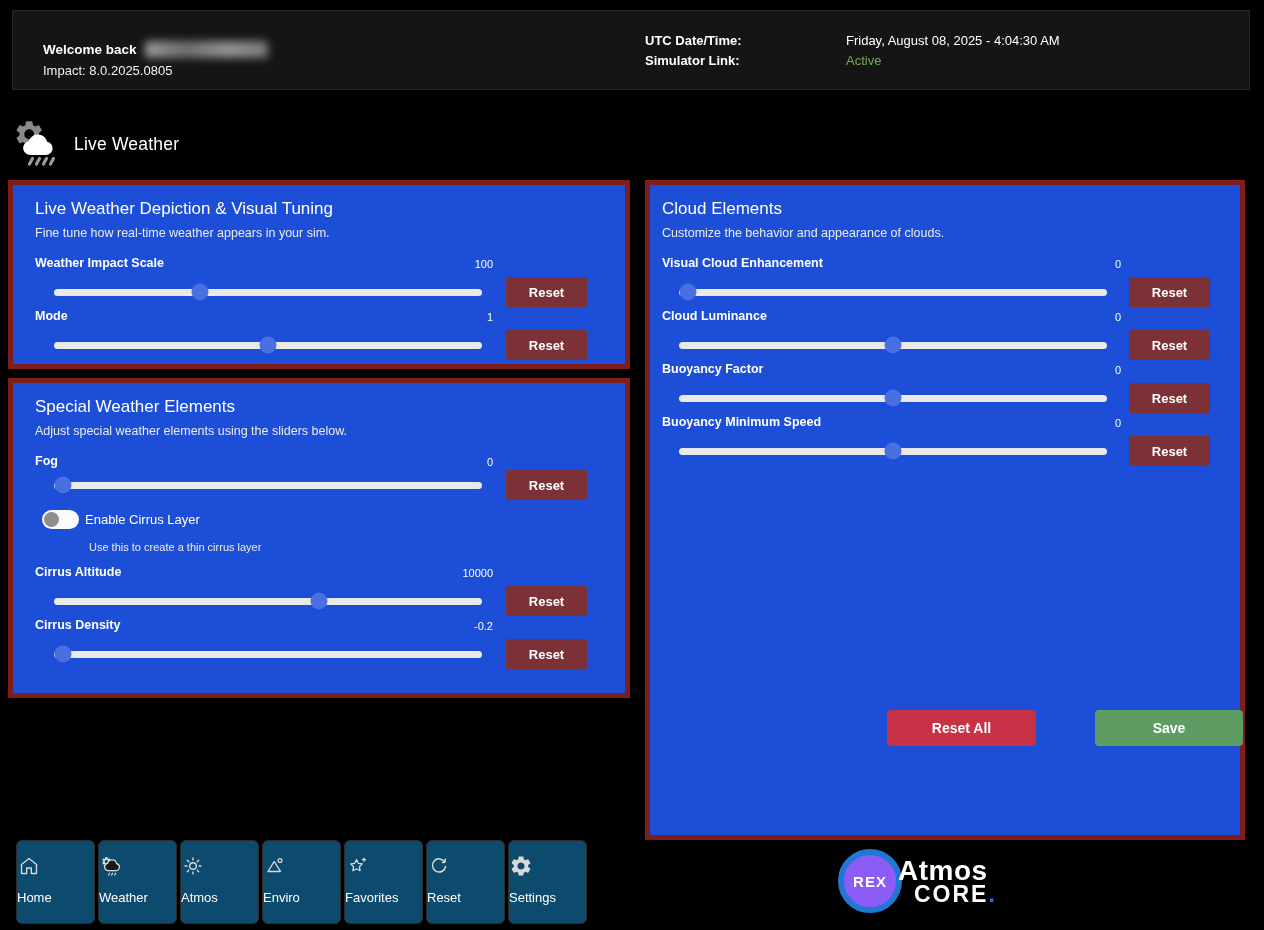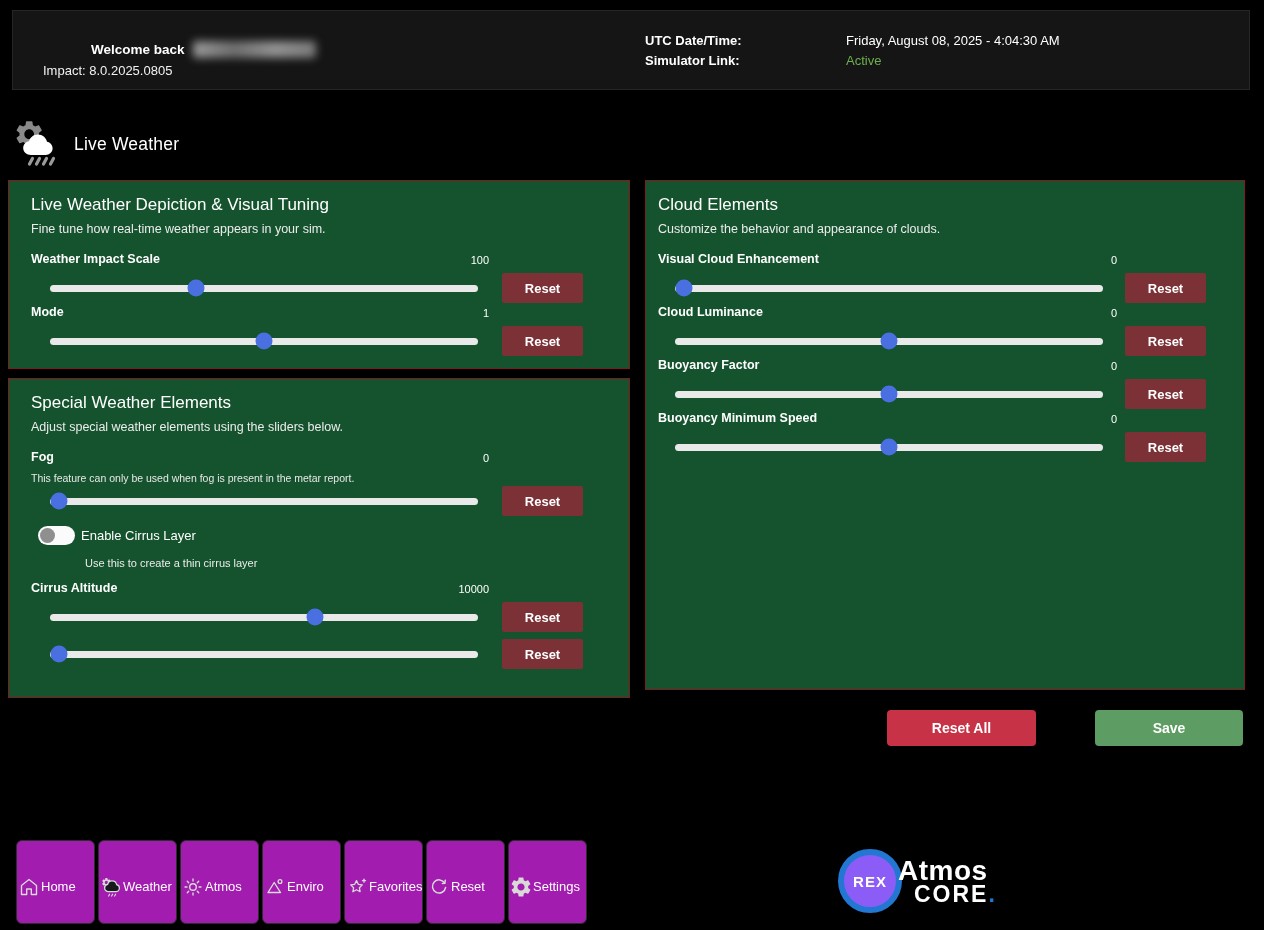--- a/index.html
+++ b/index.html
@@ -2,39 +2,39 @@
 <html><head>
 <meta charset="utf-8">
 <style>
   html,body{margin:0;padding:0;background:#000;}
   body{width:1264px;height:930px;position:relative;overflow:hidden;
        font-family:"Liberation Sans",sans-serif;color:#fff;}
 
   
   .header{position:absolute;left:12px;top:10px;width:1238px;height:80px;
           background:#151515;border:1px solid #262626;box-sizing:border-box;}
-  .welcome-row{position:absolute;left:30px;top:30px;display:flex;align-items:center;font-size:13.5px;font-weight:bold;margin-left:48px;}
+  .welcome-row{position:absolute;left:30px;top:30px;display:flex;align-items:center;font-size:13.5px;font-weight:bold;}
   .blur-name{width:123px;height:17px;margin-left:8px;border-radius:3px;
              background:linear-gradient(90deg,#9a9a9a,#6f6f6f,#939393,#7a7a7a);
              filter:blur(4px);}
   .version{position:absolute;left:30px;top:52px;font-size:13px;color:#f2f2f2;}
   .hdr-label{position:absolute;font-size:13px;font-weight:bold;}
   .hdr-value{position:absolute;font-size:13px;}
   .utc-label{left:632px;top:22px;} .sim-label{left:632px;top:42px;}
   .utc-value{left:833px;top:22px;} .sim-value{left:833px;top:42px;color:#6fae4e;}
 
   
   .page-title-row{position:absolute;left:12px;top:116px;display:flex;align-items:center;}
   .page-title{font-size:17.5px;margin-left:10px;letter-spacing:.2px;}
 
   
-  .panel{position:absolute;background:#14532d;border:1px solid #7f1d1d;box-sizing:border-box;}
+  .panel{position:absolute;background:#1d4ed8;border:5px solid #7f1d1d;box-sizing:border-box;}
   #panel-tuning{left:8px;top:180px;width:622px;height:189px;padding:0 0 0 22px;}
   #panel-special{left:8px;top:378px;width:622px;height:320px;padding:0 0 0 22px;}
-  #panel-clouds{left:645px;top:180px;width:600px;height:510px;padding:0 0 0 12px;}
+  #panel-clouds{left:645px;top:180px;width:600px;height:660px;padding:0 0 0 12px;}
   .panel-title{font-size:17px;font-weight:400;margin:14px 0 0;}
   .panel-sub{font-size:12.5px;color:#ececec;margin-top:7px;}
 
   .s-head{display:flex;justify-content:space-between;align-items:flex-end;margin-top:16px;}
   .s-head.tight{margin-top:2px;}
   #panel-tuning .s-head, #panel-special .s-head{width:458px;}
   #panel-clouds .s-head{width:459px;}
   .s-label{font-weight:bold;font-size:12.5px;}
   .s-value{font-size:11px;}
   .s-note{font-size:10.5px;color:#e8e8e8;margin-top:8px;}
@@ -61,22 +61,22 @@
   
   .btn-reset-all{position:absolute;left:887px;top:710px;width:149px;height:36px;
       background:#c73246;border:none;border-radius:4px;color:#fff;
       font-family:"Liberation Sans",sans-serif;font-size:14px;font-weight:bold;cursor:pointer;}
   .btn-save{position:absolute;left:1095px;top:710px;width:148px;height:36px;
       background:#5d9c62;border:none;border-radius:4px;color:#fff;
       font-family:"Liberation Sans",sans-serif;font-size:14px;font-weight:bold;cursor:pointer;}
 
   
   .nav{position:absolute;left:16px;top:840px;display:flex;gap:3px;}
-  .nav-tile{width:79px;height:84px;background:#a21caf;border:1px solid #2c2c2c;border-radius:6px;
-            box-sizing:border-box;display:flex;flex-direction:row;align-items:center;cursor:pointer;}
+  .nav-tile{width:79px;height:84px;background:#0c4a6e;border:1px solid #2c2c2c;border-radius:6px;
+            box-sizing:border-box;display:flex;flex-direction:column;cursor:pointer;}
   .nav-tile svg{margin-top:13px;}
   .nav-label{font-size:13px;margin-top:8px;color:#fff;}
 
   
   .logo{position:absolute;left:838px;top:849px;display:flex;align-items:center;}
   .logo-ring{width:52px;height:52px;border:6px solid #2277d3;border-radius:50%;
              display:flex;align-items:center;justify-content:center;background:#8b5cf6;}
   .logo-rex{font-size:15px;font-weight:bold;letter-spacing:1px;color:#fff;}
   .logo-text{margin-left:-4px;line-height:1;}
   .logo-line1{font-size:28px;font-weight:bold;letter-spacing:.5px;}
@@ -144,21 +144,20 @@
 </div>
 
 <div class="panel" id="panel-special">
   <div class="panel-title">Special Weather Elements</div>
   <div class="panel-sub">Adjust special weather elements using the sliders below.</div>
 
   <div class="s-head">
     <span class="s-label">Fog</span>
     <span class="s-value">0</span>
   </div>
-  <div class="s-note">This feature can only be used when fog is present in the metar report.</div>
   <div class="s-line snug">
     <div class="track">
       <div class="thumb" style="left: 2%;"></div>
     </div>
     <button class="reset-btn">Reset</button>
   </div>
 
   <div class="toggle-row">
     <div class="toggle">
       <div class="knob"></div>
@@ -171,20 +170,24 @@
     <span class="s-label">Cirrus Altitude</span>
     <span class="s-value">10000</span>
   </div>
   <div class="s-line">
     <div class="track">
       <div class="thumb" style="left: 62%;"></div>
     </div>
     <button class="reset-btn">Reset</button>
   </div>
 
+  <div class="s-head tight">
+    <span class="s-label">Cirrus Density</span>
+    <span class="s-value">-0.2</span>
+  </div>
   <div class="s-line">
     <div class="track">
       <div class="thumb" style="left: 2%;"></div>
     </div>
     <button class="reset-btn">Reset</button>
   </div>
 </div>
 
 <div class="panel" id="panel-clouds">
   <div class="panel-title">Cloud Elements</div>

